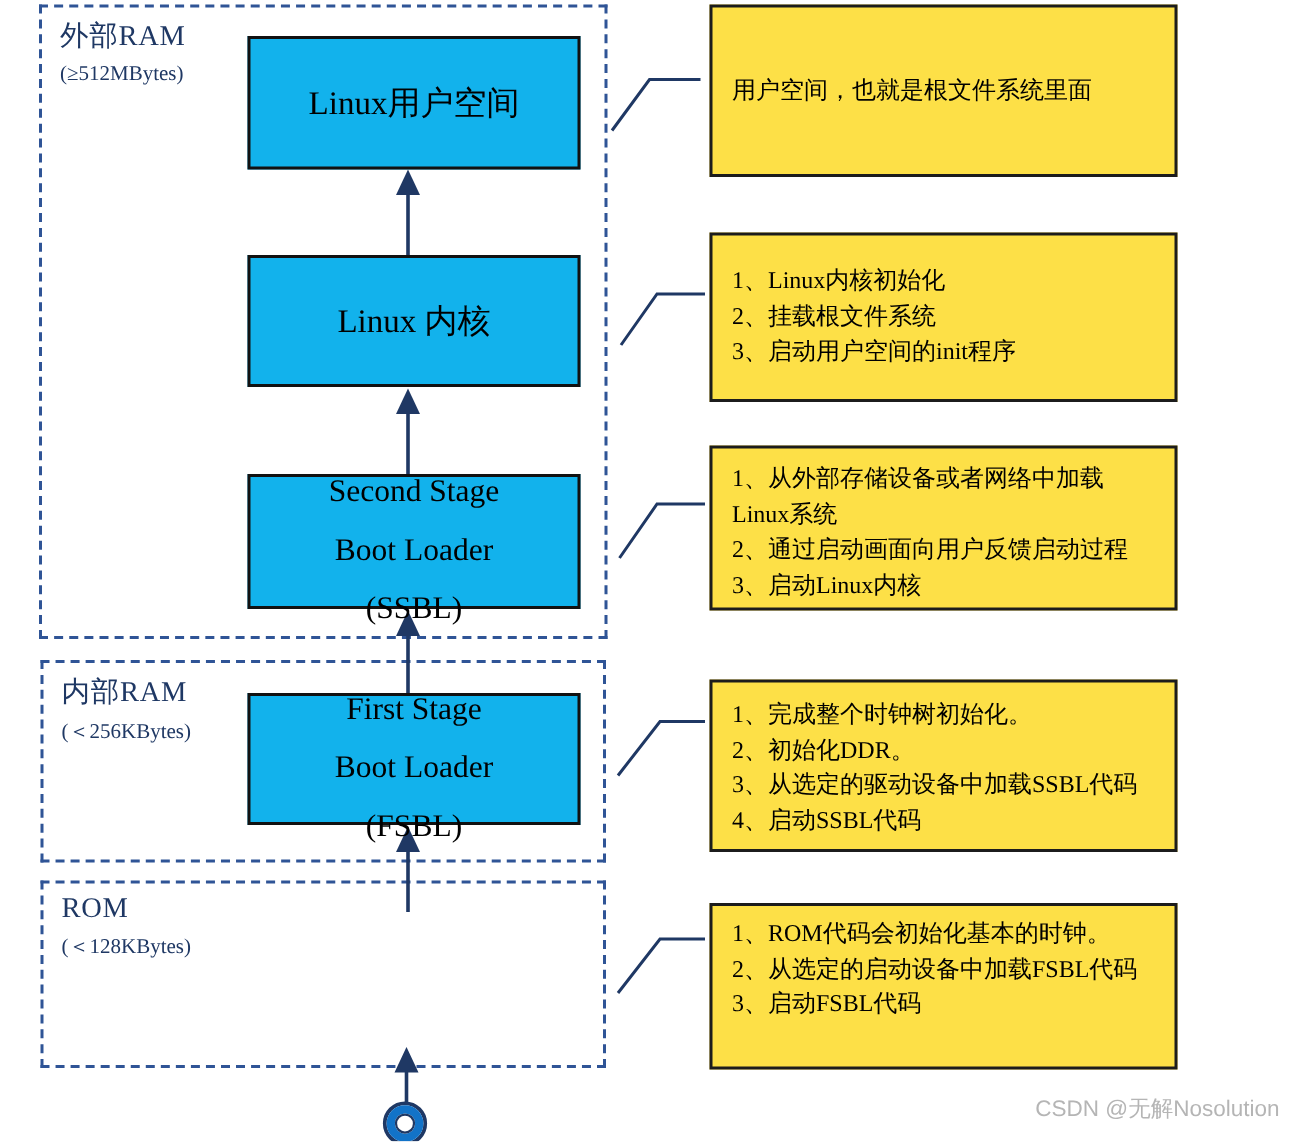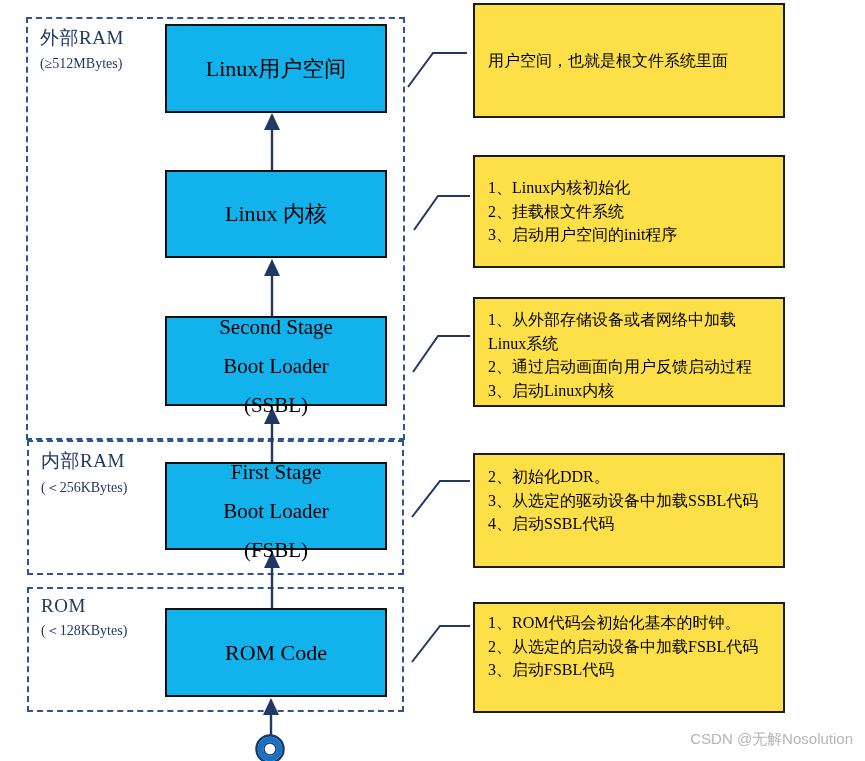--- a/index.html
+++ b/index.html
@@ -56,21 +56,21 @@
     position:absolute;right:12px;top:730px;
     font-family:"Liberation Sans","DejaVu Sans",sans-serif;
     font-size:15px;color:var(--watermark);
   }
 </style>
 </head>
 <body>
 
 <div class="stage">
 
-  <div class="region" style="left:26px;top:17px;width:379px;height:423px;font-family:Liberation Serif, serif;">
+  <div class="region" style="left:26px;top:3px;width:379px;height:423px;font-family:Liberation Serif, serif;">
     <div class="region-label">
       <div class="region-name">外部RAM</div>
       <div class="region-size">(≥512MBytes)</div>
     </div>
   </div>
   <div class="region" style="left:27px;top:440px;width:377px;height:135px;">
     <div class="region-label">
       <div class="region-name">内部RAM</div>
       <div class="region-size">(＜256KBytes)</div>
     </div>
@@ -121,39 +121,37 @@
   <div class="node" style="top:316px;height:90px;">
     <span class="multi-line">Second Stage</span>
     <span class="multi-line">Boot Loader</span>
     <span class="multi-line">(SSBL)</span>
   </div>
   <div class="node" style="top:462px;height:88px;">
     <span class="multi-line">First Stage</span>
     <span class="multi-line">Boot Loader</span>
     <span class="multi-line">(FSBL)</span>
   </div>
-  <div class="node" style="top:608px;height:89px;">
-    <span class="one-line">ROM Code</span>
-  </div>
 
   <div class="ann center-v" style="top:3px;height:115px;">
     <div>用户空间，也就是根文件系统里面</div>
   </div>
   <div class="ann" style="top:155px;height:113px;padding-top:19px;">
     <div>1、Linux内核初始化</div>
     <div>2、挂载根文件系统</div>
     <div>3、启动用户空间的init程序</div>
   </div>
   <div class="ann" style="top:297px;height:110px;padding-top:9px;">
     <div>1、从外部存储设备或者网络中加载</div>
     <div>Linux系统</div>
     <div>2、通过启动画面向用户反馈启动过程</div>
     <div>3、启动Linux内核</div>
   </div>
   <div class="ann" style="top:453px;height:115px;padding-top:10px;">
+    <div>1、完成整个时钟树初始化。</div>
     <div>2、初始化DDR。</div>
     <div>3、从选定的驱动设备中加载SSBL代码</div>
     <div>4、启动SSBL代码</div>
   </div>
   <div class="ann" style="top:602px;height:111px;padding-top:7px;">
     <div>1、ROM代码会初始化基本的时钟。</div>
     <div>2、从选定的启动设备中加载FSBL代码</div>
     <div>3、启动FSBL代码</div>
   </div>
 

